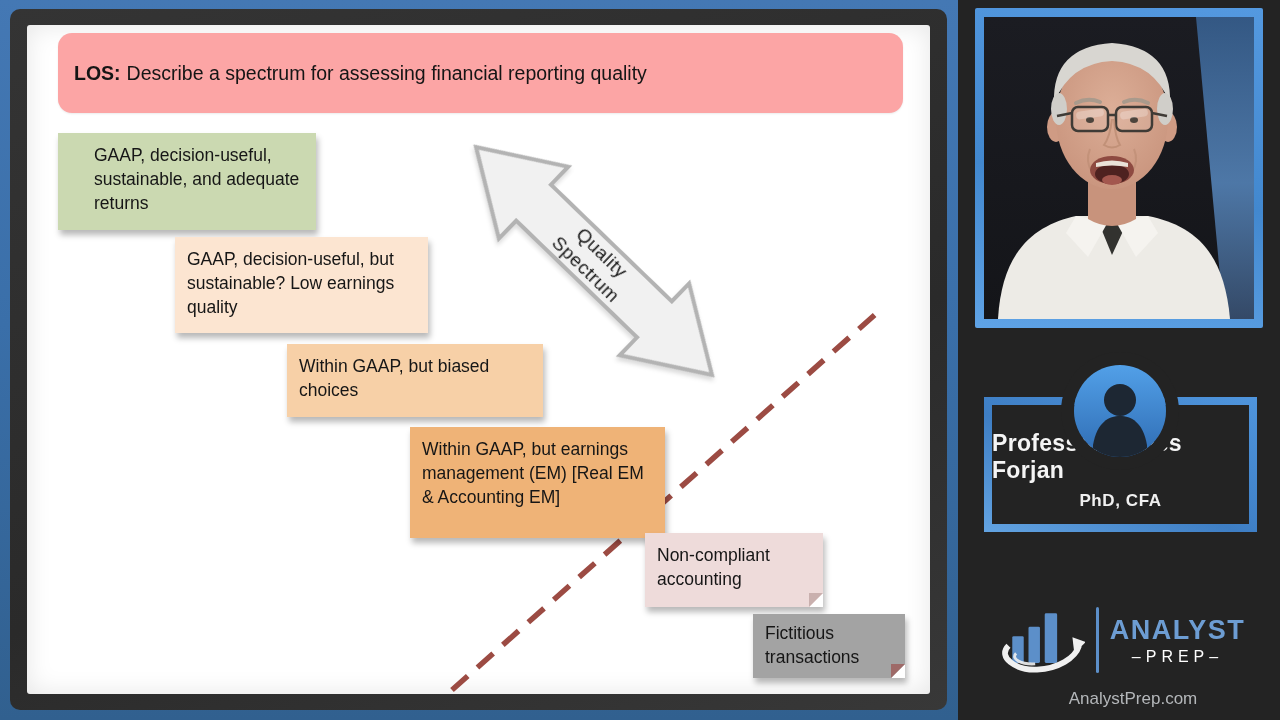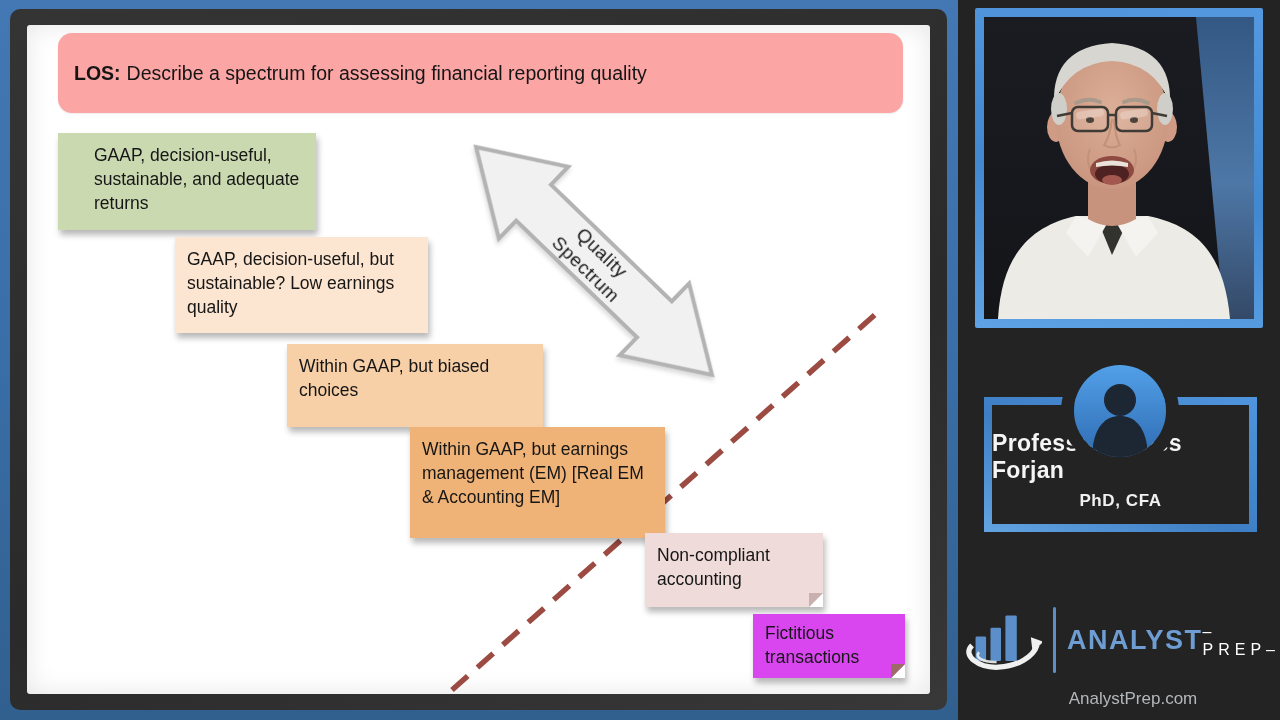--- a/index.html
+++ b/index.html
@@ -33,21 +33,21 @@
   }
   .los-box b{margin-right:6px;}
   
   .sbox{
     position:absolute;box-sizing:border-box;padding:10px 12px;
     font-size:17.5px;line-height:24px;color:#161616;
     box-shadow:2px 5px 6px rgba(0,0,0,0.28);
   }
   .sbox1{left:31px;top:108px;width:258px;height:97px;}
   .sbox2{left:148px;top:212px;width:253px;height:96px;}
-  .sbox3{left:260px;top:319px;width:256px;height:83px;}
+  .sbox3{left:260px;top:319px;width:256px;height:73px;}
   .sbox4{left:383px;top:402px;width:255px;height:111px;}
   .sbox5{left:618px;top:508px;width:178px;height:74px;}
   .sbox6{left:726px;top:589px;width:152px;height:64px;padding-top:7px;}
   .folded::before{
     content:"";position:absolute;right:0;bottom:0;width:0;height:0;
     border-bottom:14px solid #ffffff;border-left:14px solid transparent;
   }
   .folded::after{
     content:"";position:absolute;right:0;bottom:0;width:0;height:0;
     border-left:14px solid var(--fold,#999);border-bottom:14px solid transparent;
@@ -92,21 +92,21 @@
   .avatar-circle{
     position:absolute;left:116px;top:365px;width:92px;height:92px;border-radius:50%;
     background:linear-gradient(180deg,#52a0e8 0%,#2f6cb3 100%);
     box-shadow:0 0 0 13px #232323;overflow:hidden;z-index:3;
   }
   .brand{
     position:absolute;left:0;top:592px;width:322px;height:96px;
     display:flex;align-items:center;justify-content:center;gap:11px;
   }
   .brand-divider{width:3px;height:66px;background:#5c8fc9;border-radius:2px;}
-  .brand-text{display:flex;flex-direction:row;align-items:center;}
+  .brand-text{display:flex;flex-direction:column;align-items:center;}
   .brand-title{font-size:27px;font-weight:bold;color:#6d9dd3;letter-spacing:1.5px;}
   .brand-sub{font-size:16px;color:#ffffff;letter-spacing:5px;margin-top:2px;}
   .site-link{
     position:absolute;left:0;top:689px;width:322px;text-align:center;
     font-size:17px;color:#b4b7ba;margin-left:14px;
   }
 </style>
 </head>
 <body>
 
@@ -131,21 +131,21 @@
       <div class="los-box">
         <span><b>LOS:</b></span>
         <span>Describe a spectrum for assessing financial reporting quality</span>
       </div>
 
       <div class="sbox sbox1" style="background: rgb(203, 217, 177); padding-left: 36px;">GAAP, decision-useful, sustainable, and adequate returns</div>
       <div class="sbox sbox2" style="background: rgb(252, 229, 209);">GAAP, decision-useful, but sustainable? Low earnings quality</div>
       <div class="sbox sbox3" style="background: rgb(247, 208, 167);">Within GAAP, but biased choices</div>
       <div class="sbox sbox4" style="background: rgb(239, 179, 119);">Within GAAP, but earnings management (EM) [Real EM &amp; Accounting EM]</div>
       <div class="sbox sbox5 folded" style="background: rgb(238, 219, 218); --fold: #c9b0ae;">Non-compliant accounting</div>
-      <div class="sbox sbox6 folded" style="background: #d946ef; --fold: #9e6a68;">Fictitious transactions</div>
+      <div class="sbox sbox6 folded" style="background: #a3a3a3; --fold: #9e6a68;">Fictitious transactions</div>
 
     </div>
   </div>
 </div>
 
 <div class="sidebar">
 
   <div class="webcam">
     <div class="scene">
       <svg width="270" height="302" viewBox="0 0 270 302" xmlns="http://www.w3.org/2000/svg">

